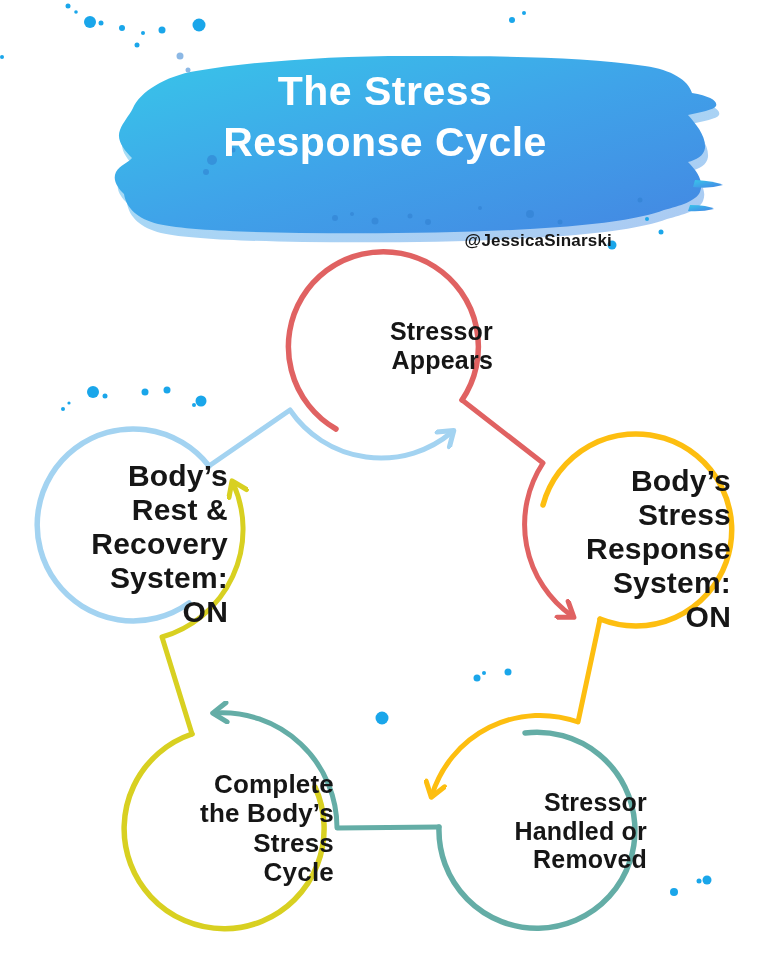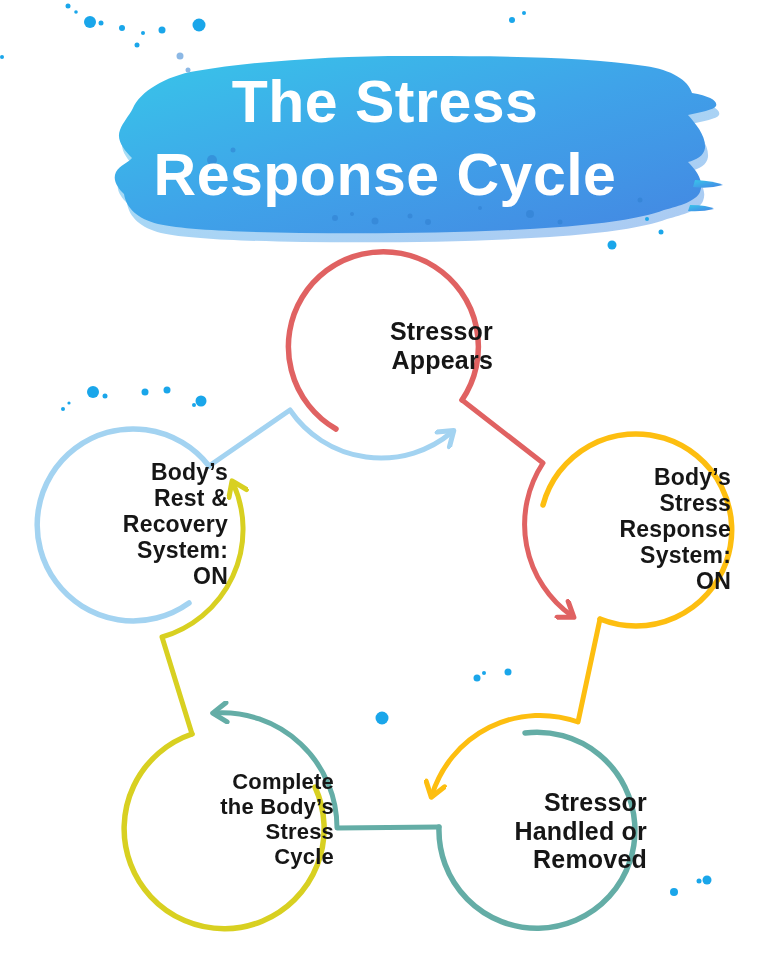--- a/index.html
+++ b/index.html
@@ -21,36 +21,36 @@
   .c-teal{stroke:var(--color-teal);}
   .c-green{stroke:var(--color-green);}
   .c-blue{stroke:var(--color-blue);}
   .dot{fill:var(--color-splatter);}
   .speck{fill:var(--color-speckle);}
   .gstop1{stop-color:var(--color-brush-1);}
   .gstop2{stop-color:var(--color-brush-2);}
   .gstop3{stop-color:var(--color-brush-3);}
   .title{
     position:absolute; left:60px; top:66px; width:650px;
-    font-size:59px; line-height:1.24; font-weight:bold; letter-spacing:.5px;
+    font-size:41px; line-height:1.24; font-weight:bold; letter-spacing:.5px;
     color:var(--color-title-text); text-align:center; white-space:pre-line;
   }
   .attribution{
     position:absolute; left:420px; top:231px; width:192px;
     font-size:17px; font-weight:bold; letter-spacing:.2px;
     color:var(--color-ink); text-align:right;
   }
   .step-label{
     position:absolute; color:var(--color-ink); font-weight:bold;
     text-align:right; white-space:pre-line; letter-spacing:.2px;
   }
   .lbl-2l{font-size:25px; line-height:1.14;}
   .lbl-3l{font-size:25px; line-height:1.14;}
-  .lbl-4l{font-size:22px; line-height:1.13;}
-  .lbl-5l{font-size:23px; line-height:1.13;}
+  .lbl-4l{font-size:26px; line-height:1.13;}
+  .lbl-5l{font-size:30px; line-height:1.13;}
   #lbl-stressor-appears{left:273px; top:317px; width:220px;}
   #lbl-stress-response {left:541px; top:464px; width:190px;}
   #lbl-stressor-handled{left:427px; top:788px; width:220px;}
   #lbl-complete-cycle  {left:114px; top:770px; width:220px;}
   #lbl-rest-recovery   {left:38px;  top:459px; width:190px;}
 </style>
 </head>
 <body>
 
 <div class="page">
@@ -151,20 +151,21 @@
 
     <path class="conn c-red" d="M462,400 L543,463 A112 112 0 0 0 572,616" marker-end="url(#ah-red)"></path>
     <path class="conn c-yellow" d="M600,619 L578,722 A113 113 0 0 0 432,795" marker-end="url(#ah-yellow)"></path>
     <path class="conn c-teal" d="M439,827 L337,828 A115 115 0 0 0 215,713" marker-end="url(#ah-teal)"></path>
     <path class="conn c-green" d="M192,734 L162,637 A112 112 0 0 0 233,483" marker-end="url(#ah-green)"></path>
     <path class="conn c-blue" d="M209,466 L290,410 A110 110 0 0 0 452,432" marker-end="url(#ah-blue)"></path>
   </svg>
 
   <div class="title">The Stress
 Response Cycle</div>
+  <div class="attribution">@JessicaSinarski</div>
 
   <div id="lbl-stressor-appears" class="step-label lbl-2l">Stressor
 Appears</div>
   <div id="lbl-stress-response" class="step-label lbl-5l">Body’s
 Stress
 Response
 System:
 ON</div>
   <div id="lbl-stressor-handled" class="step-label lbl-3l">Stressor
 Handled or

